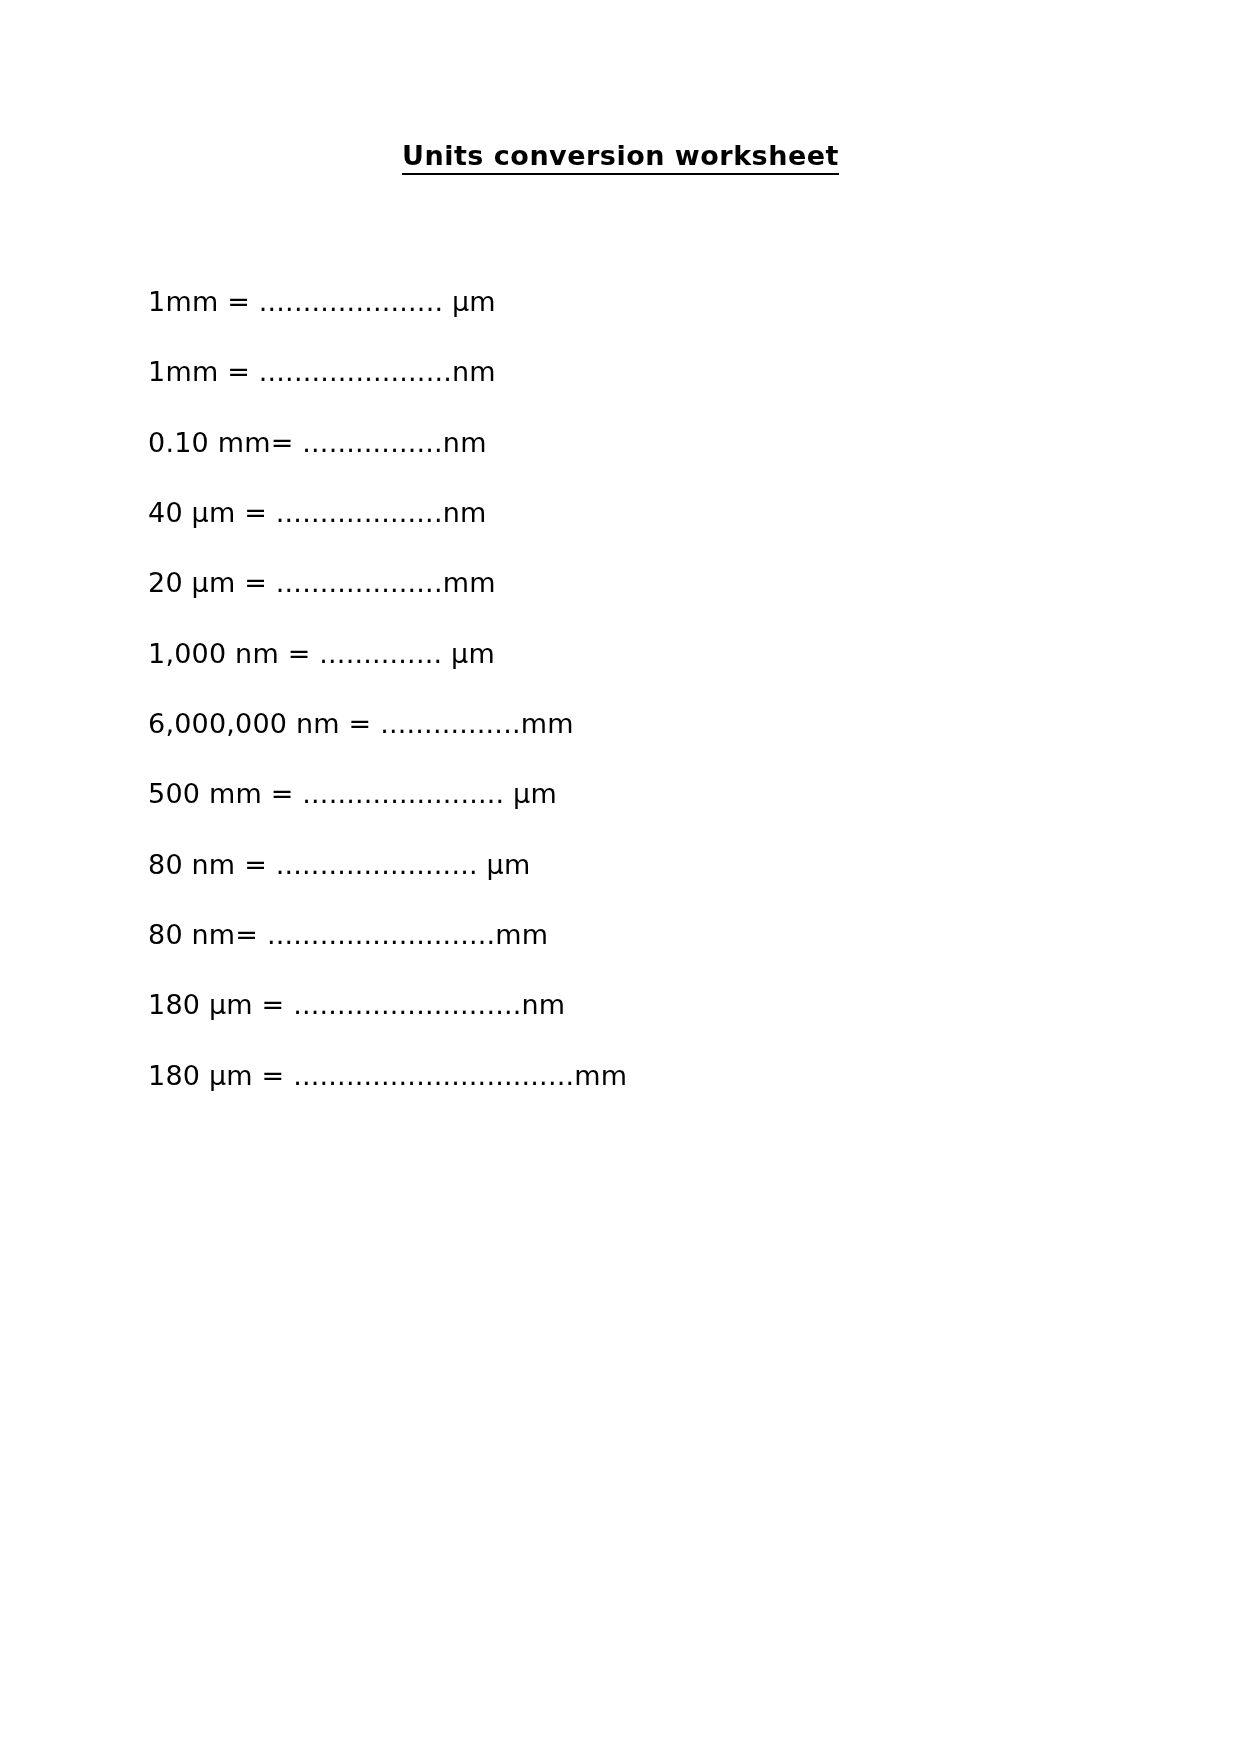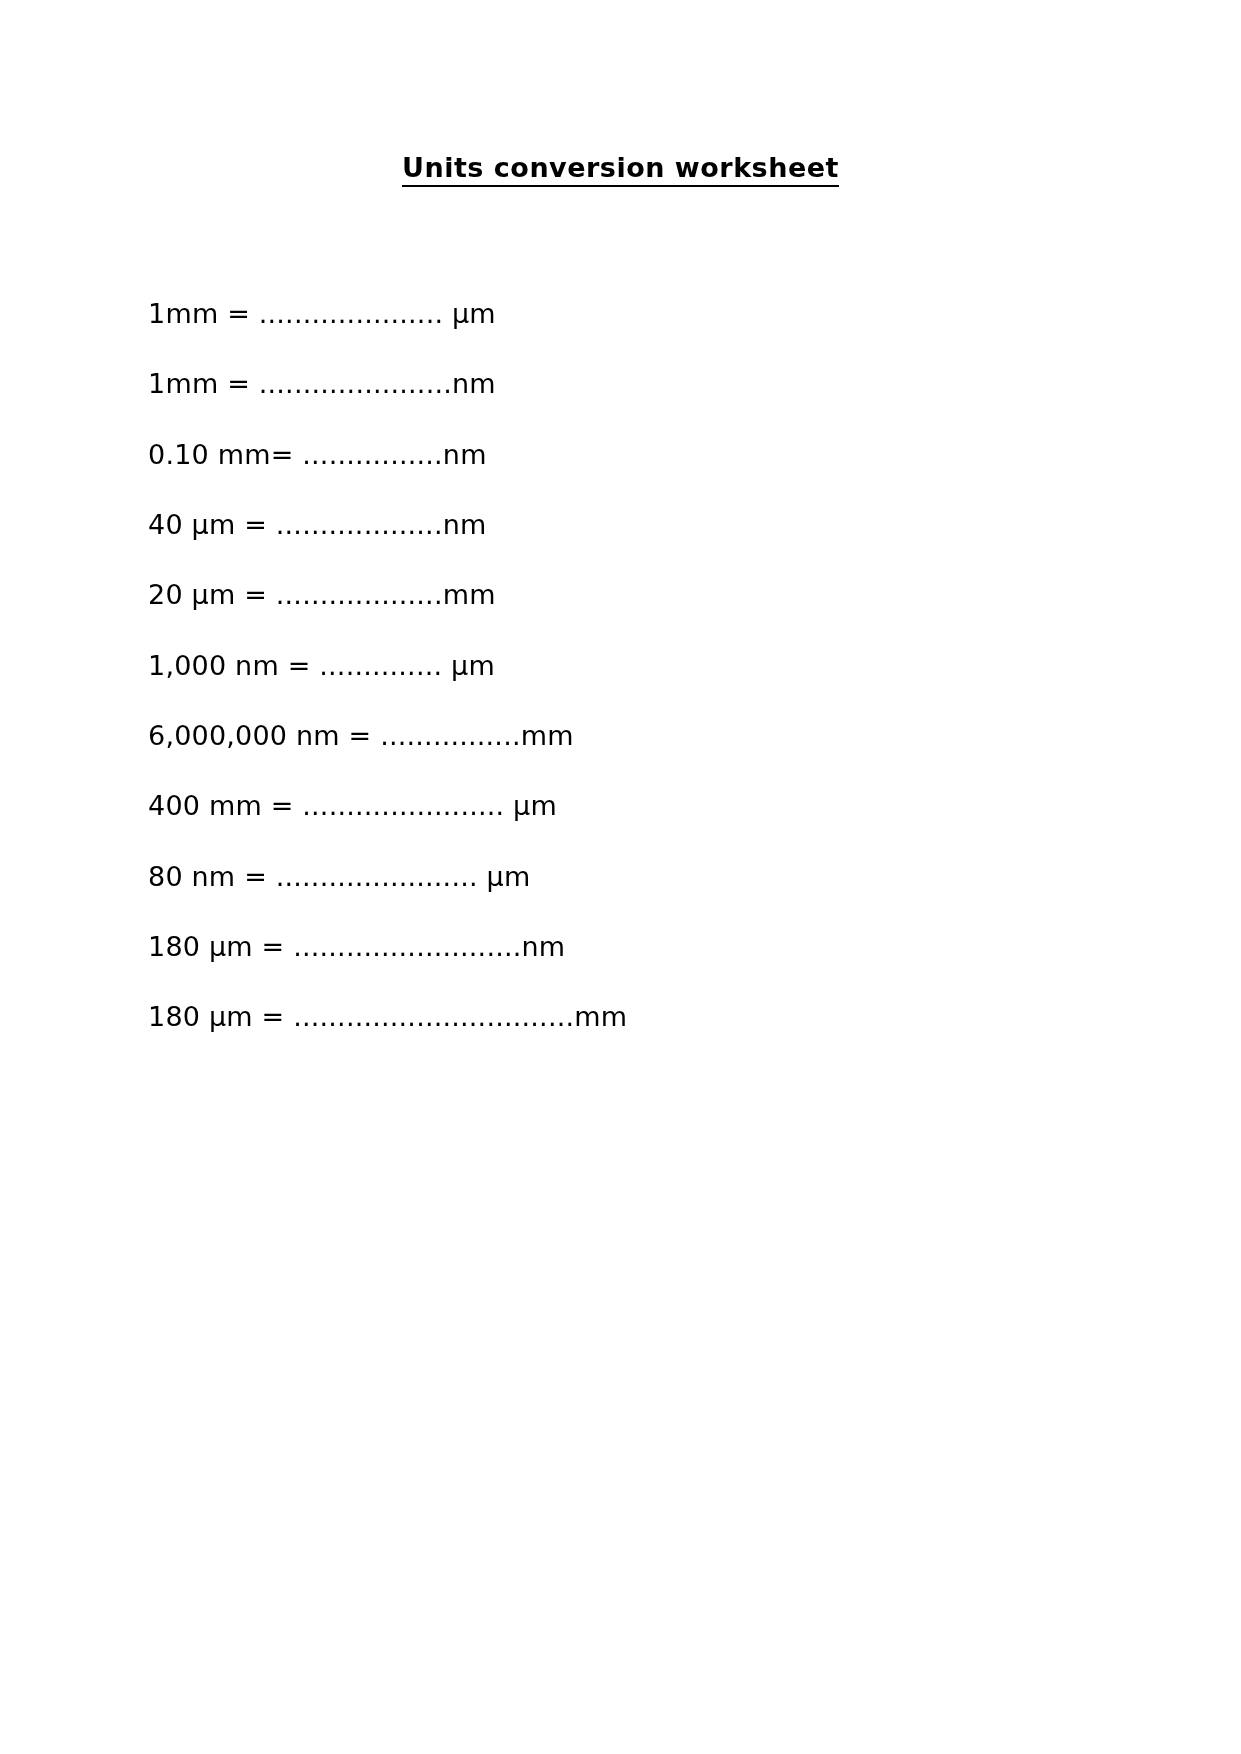--- a/index.html
+++ b/index.html
@@ -5,21 +5,21 @@
   html, body {
     margin: 0;
     padding: 0;
     background: #ffffff;
   }
   .page {
     position: relative;
     width: 1241px;
     height: 1590px;
     background: #ffffff;
-    margin: 12px auto;
+    margin: 0 auto;
     overflow: hidden;
     font-family: "DejaVu Sans", sans-serif;
     color: #000000;
   }
   .title {
     position: absolute;
     top: 140px;
     left: 0;
     width: 100%;
     text-align: center;
@@ -55,19 +55,20 @@
   </div>
 
   <div class="questions">
     <div class="q-line">1mm = ..................... µm</div>
     <div class="q-line">1mm = ......................nm</div>
     <div class="q-line">0.10 mm= ................nm</div>
     <div class="q-line">40 µm = ...................nm</div>
     <div class="q-line">20 µm = ...................mm</div>
     <div class="q-line">1,000 nm = .............. µm</div>
     <div class="q-line">6,000,000 nm = ................mm</div>
-    <div class="q-line">400 mm = ....................... µm</div>
+    <div class="q-line">500 mm = ....................... µm</div>
     <div class="q-line">80 nm = ....................... µm</div>
+    <div class="q-line">80 nm= ..........................mm</div>
     <div class="q-line">180 µm = ..........................nm</div>
     <div class="q-line">180 µm = ................................mm</div>
   </div>
 
 </div>
 
 </body></html>

